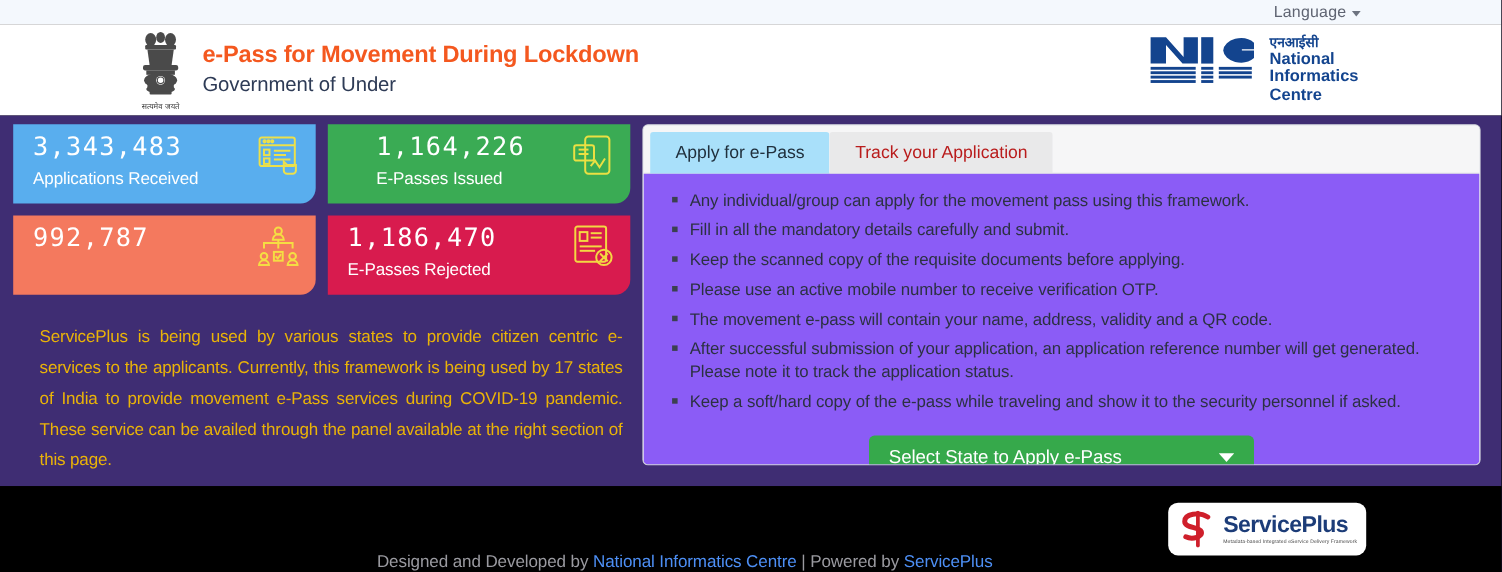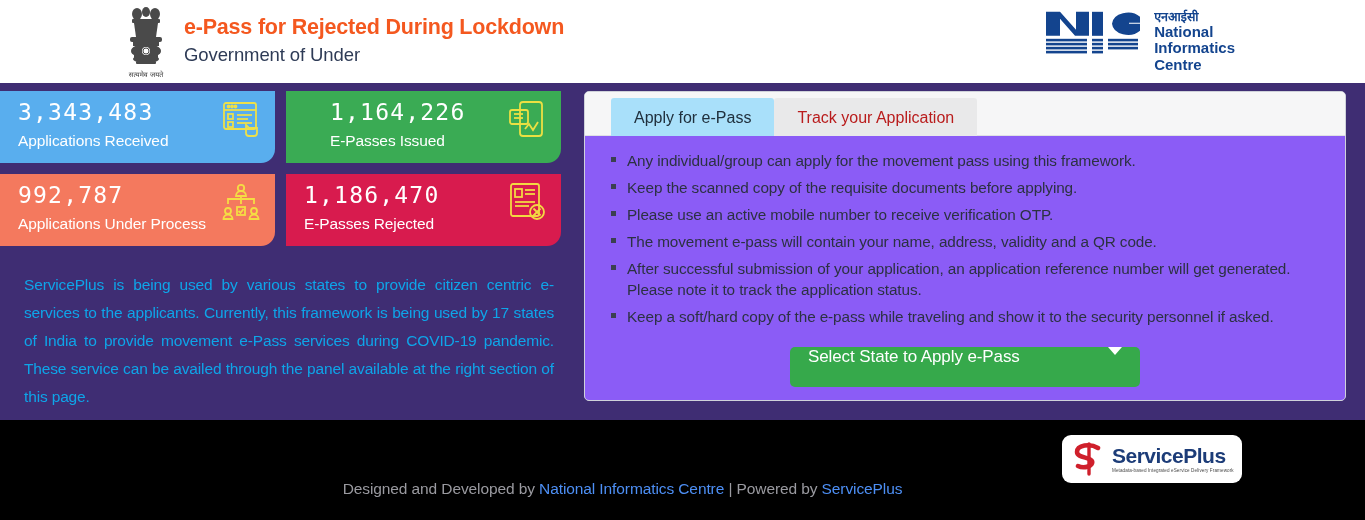--- a/index.html
+++ b/index.html
@@ -52,21 +52,21 @@
   .nic-words { line-height: 1.12; color: #13448e; }
   .nic-hi { font-size: 12.5px; font-weight: bold; }
   .nic-en { font-size: 15px; font-weight: bold; }
 
   
   .main {
     position: relative; height: 337px; background: #3f2d73;
     padding: 8px 0 0 0;
   }
   .left-col {
-    position: absolute; left: 0; top: 8px; width: 565px;
+    position: absolute; left: 12px; top: 8px; width: 565px;
   }
   .cards { display: flex; flex-wrap: wrap; }
   .card {
     width: 275px; height: 72px; position: relative;
     border-radius: 0 0 14px 0; margin: 0 11px 11px 0;
     padding: 9px 14px 0 18px; color: #fff; overflow: hidden;
   }
   .card.c1 { background: #59aeee; }
   .card.c2 { background: #3aab54; margin-right: 0; padding-left: 44px; }
   .card.c3 { background: #f4795e; }
@@ -75,21 +75,21 @@
     font-family: "DejaVu Sans Mono", monospace; font-size: 23px;
     letter-spacing: 1.2px; line-height: 1.05; font-weight: 400;
     color: #ffffff;
   }
   .card-label { font-size: 15.5px; margin-top: 8px; letter-spacing: -.1px; }
   .card-icon {
     position: absolute; right: 14px; top: 8px; width: 40px; height: 40px;
     opacity: .95;
   }
   .blurb {
-    margin: 14px 14px 0 24px; color: #0ea5e9; font-size: 15.5px;
+    margin: 14px 14px 0 24px; color: #eab308; font-size: 15.5px;
     line-height: 28px; text-align: justify; width: 530px;
     letter-spacing: -.15px;
   }
 
   
   .panel {
     position: absolute; left: 584px; top: 113px - 105px; top: 8px;
     width: 762px; height: 310px; background: #fff;
     border: 1px solid #cfd2da; border-radius: 5px; overflow: hidden;
     display: flex; flex-direction: column;
@@ -97,38 +97,38 @@
   .tabs {
     display: flex; background: #f6f6f7; height: 44px;
     border-bottom: 1px solid #dfe0e4; padding: 6px 0 0 6px;
   }
   .tab {
     height: 38px; padding: 0 22px; display: flex; align-items: center;
     font-size: 16px; color: #b91c1c; cursor: pointer;
     border: 1px solid transparent; border-bottom: none;
     border-radius: 3px 3px 0 0; background: #e9e9ea;
   }
-  .tab.active { background: #a9e0fa; color: #20303d; margin-left: 20px; }
+  .tab.active { background: #a9e0fa; color: #20303d; }
   .panel-body { flex: 1; padding: 14px 16px 0 16px; background: #8b5cf6; }
   ul.rules { list-style: none; }
   ul.rules li {
     position: relative; padding-left: 26px; margin-bottom: 6px;
     font-size: 15.3px; color: #2c3142; line-height: 21px;
     letter-spacing: -.1px;
   }
   ul.rules li::before {
     content: ""; position: absolute; left: 10px; top: 7px;
     width: 5px; height: 5px; background: #3b4050;
   }
   .btn-wrap { display: flex; justify-content: center; margin-top: 20px; }
   .state-btn {
     width: 350px; height: 40px; background: #36a94b; color: #fff;
     border: none; border-radius: 5px; font-size: 17px;
     font-family: "Liberation Sans", sans-serif;
-    display: flex; align-items: flex-start; justify-content: space-between;
+    display: flex; align-items: center; justify-content: space-between;
     padding: 0 18px 0 18px; cursor: pointer; letter-spacing: -.1px;
   }
   .caret {
     width: 0; height: 0; border-left: 7px solid transparent;
     border-right: 7px solid transparent; border-top: 8px solid #fff;
   }
 
   
   .footer {
     height: 78px; background: #000; position: relative;
@@ -150,20 +150,26 @@
   .sp-tag {
     font-size: 4.6px; color: #4a4a4a; margin-top: 3px; letter-spacing: .1px;
     white-space: nowrap;
   }
 </style>
 </head>
 <body>
 
 <div class="page">
 
+  <div class="langbar">
+    <div class="lang-link">
+      <span>Language</span>
+      <span class="chev-down"></span>
+    </div>
+  </div>
 
   <div class="header">
     <div class="brand">
       <div class="emblem">
         <svg viewBox="0 0 48 78" width="48" height="78" aria-hidden="true">
           <g fill="#4a4a4a">
             <ellipse cx="24" cy="9" rx="4" ry="5"></ellipse>
             <ellipse cx="15" cy="11" rx="5" ry="6"></ellipse>
             <ellipse cx="33" cy="11" rx="5" ry="6"></ellipse>
             <rect x="10" y="16" width="28" height="4" rx="1"></rect>
@@ -174,21 +180,21 @@
             <rect x="12" y="48" width="24" height="7"></rect>
             <ellipse cx="24" cy="56" rx="13" ry="4"></ellipse>
             <rect x="14" y="58" width="20" height="3" rx="1"></rect>
           </g>
           <circle cx="24" cy="48" r="4" fill="#ffffff"></circle>
           <circle cx="24" cy="48" r="3" fill="none" stroke="#4a4a4a" stroke-width="1"></circle>
           <text x="24" y="74" font-size="7" text-anchor="middle" fill="#3a3a3a" font-family="'DejaVu Sans', sans-serif">सत्यमेव जयते</text>
         </svg>
       </div>
       <div class="brand-text">
-        <div class="brand-title">e-Pass for Rejected During Lockdown</div>
+        <div class="brand-title">e-Pass for Movement During Lockdown</div>
         <div class="brand-sub">Government of Under</div>
       </div>
     </div>
 
     <div class="nic-logo">
       <svg class="nic-mark" viewBox="0 0 100 46">
         <g fill="#13448e">
           <path d="M2 2 h14 l16 18 V2 h13 v24 H31 L16 9 v17 H2 z"></path>
           <rect x="48" y="2" width="11" height="24"></rect>
           <path d="M96 7 a16 12 0 0 0 -28 7 a16 12 0 0 0 28 7 v-7 h-11 a5 4 0 0 1 0 -1 h11 z"></path>
@@ -248,21 +254,20 @@
               <rect x="3" y="11" width="18" height="14" rx="2"></rect>
               <line x1="7" y1="15" x2="16" y2="15"></line>
               <line x1="7" y1="19" x2="16" y2="19"></line>
               <polyline points="18,30 22,25 26,31 31,23"></polyline>
             </g>
           </svg>
         </div>
 
         <div class="card c3">
           <div class="card-num">992,787</div>
-          <div class="card-label">Applications Under Process</div>
           <svg class="card-icon" viewBox="0 0 40 40">
             <g fill="none" stroke="#f5e342" stroke-width="1.8">
               <circle cx="20" cy="6" r="3.2"></circle>
               <path d="M15 14 a5 5 0 0 1 10 0 z"></path>
               <path d="M7 22 v-5 h26 v5"></path>
               <line x1="20" y1="14" x2="20" y2="22"></line>
               <circle cx="7" cy="29" r="3"></circle>
               <path d="M2.5 37 a4.5 4.5 0 0 1 9 0 z"></path>
               <rect x="16" y="25" width="8" height="8"></rect>
               <polyline points="17.5,29 19.5,31 22.5,27"></polyline>
@@ -301,20 +306,21 @@
           <span>Apply for e-Pass</span>
         </div>
         <div class="tab">
           <span>Track your Application</span>
         </div>
       </div>
 
       <div class="panel-body">
         <ul class="rules">
           <li>Any individual/group can apply for the movement pass using this framework.</li>
+          <li>Fill in all the mandatory details carefully and submit.</li>
           <li>Keep the scanned copy of the requisite documents before applying.</li>
           <li>Please use an active mobile number to receive verification OTP.</li>
           <li>The movement e-pass will contain your name, address, validity and a QR code.</li>
           <li>After successful submission of your application, an application reference number will get generated. Please note it to track the application status.</li>
           <li>Keep a soft/hard copy of the e-pass while traveling and show it to the security personnel if asked.</li>
         </ul>
 
         <div class="btn-wrap">
           <button class="state-btn">
             <span>Select State to Apply e-Pass</span>

